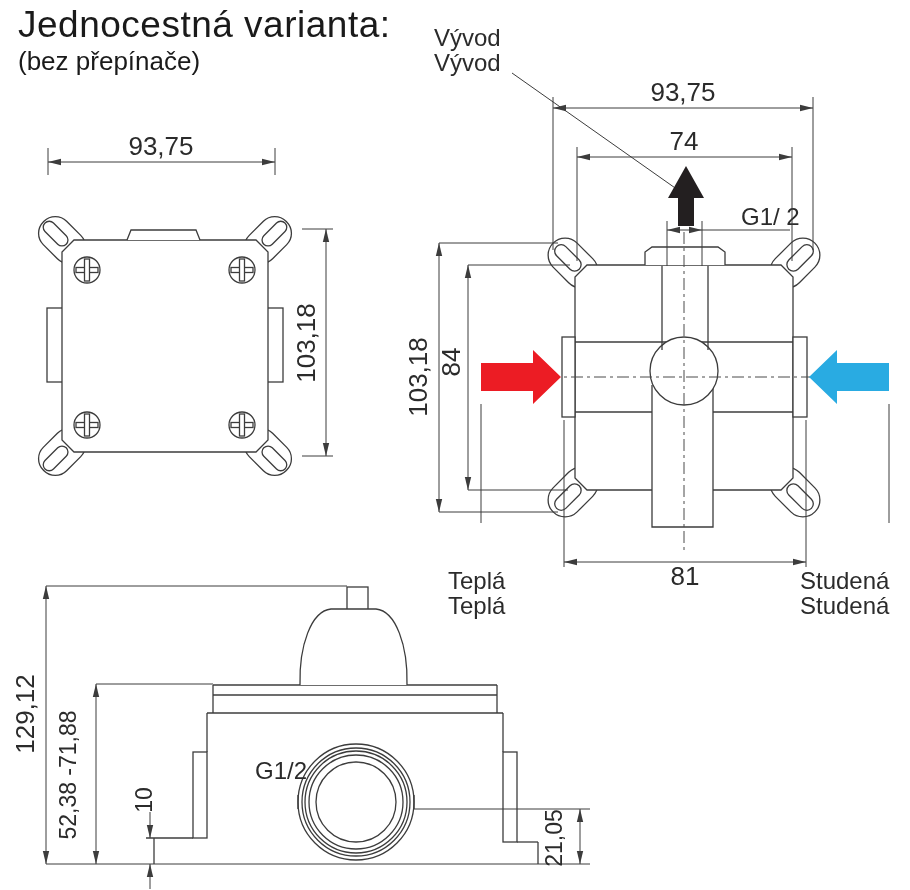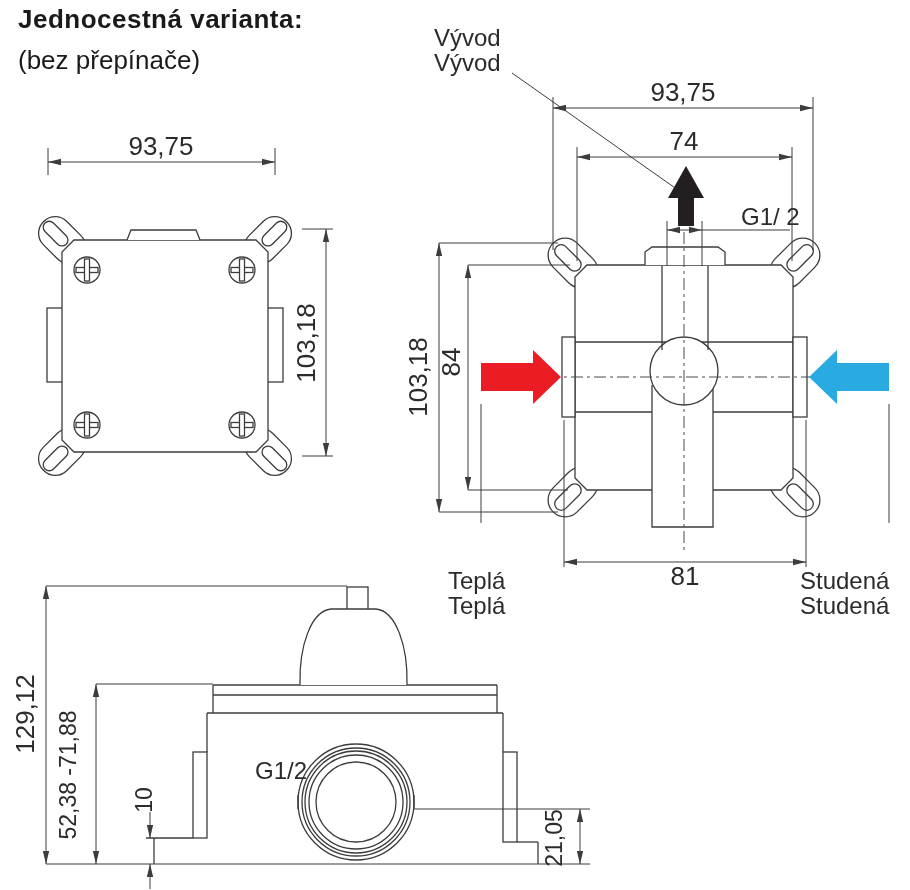--- a/index.html
+++ b/index.html
@@ -1,20 +1,20 @@
 <!DOCTYPE html>
 <html><head>
 <meta charset="utf-8">
 <style>
   html,body{margin:0;padding:0;background:#ffffff;}
   .canvas{position:relative;width:910px;height:890px;background:#fff;overflow:hidden;
           font-family:"Liberation Sans","DejaVu Sans",sans-serif;}
   .titleblock{position:absolute;left:18px;top:4px;color:#1a1a1a;}
-  .titleblock .t{font-size:26px;font-weight:bold;letter-spacing:0.5px;}
-  .titleblock .s{font-size:26px;font-weight:normal;margin-top:10px;}
+  .titleblock .t{font-size:37px;font-weight:normal;letter-spacing:0.5px;}
+  .titleblock .s{font-size:26px;font-weight:normal;margin-top:0;}
   svg{position:absolute;left:0;top:0;}
   svg text{fill:#2b2b2b;font-family:"Liberation Sans","DejaVu Sans",sans-serif;}
   .dim{font-size:26px;}
   .dimS{font-size:23px;}
   .lbl{font-size:24px;}
   .geo{stroke:#3c3c3c;stroke-width:1.3;fill:none;}
   .geow{stroke:#3c3c3c;stroke-width:1.3;fill:#ffffff;}
   .dl{stroke:#3c3c3c;stroke-width:1;fill:none;}
   .cl{stroke:#4a4a4a;stroke-width:1;fill:none;stroke-dasharray:12 4 3 4;}
 </style>

